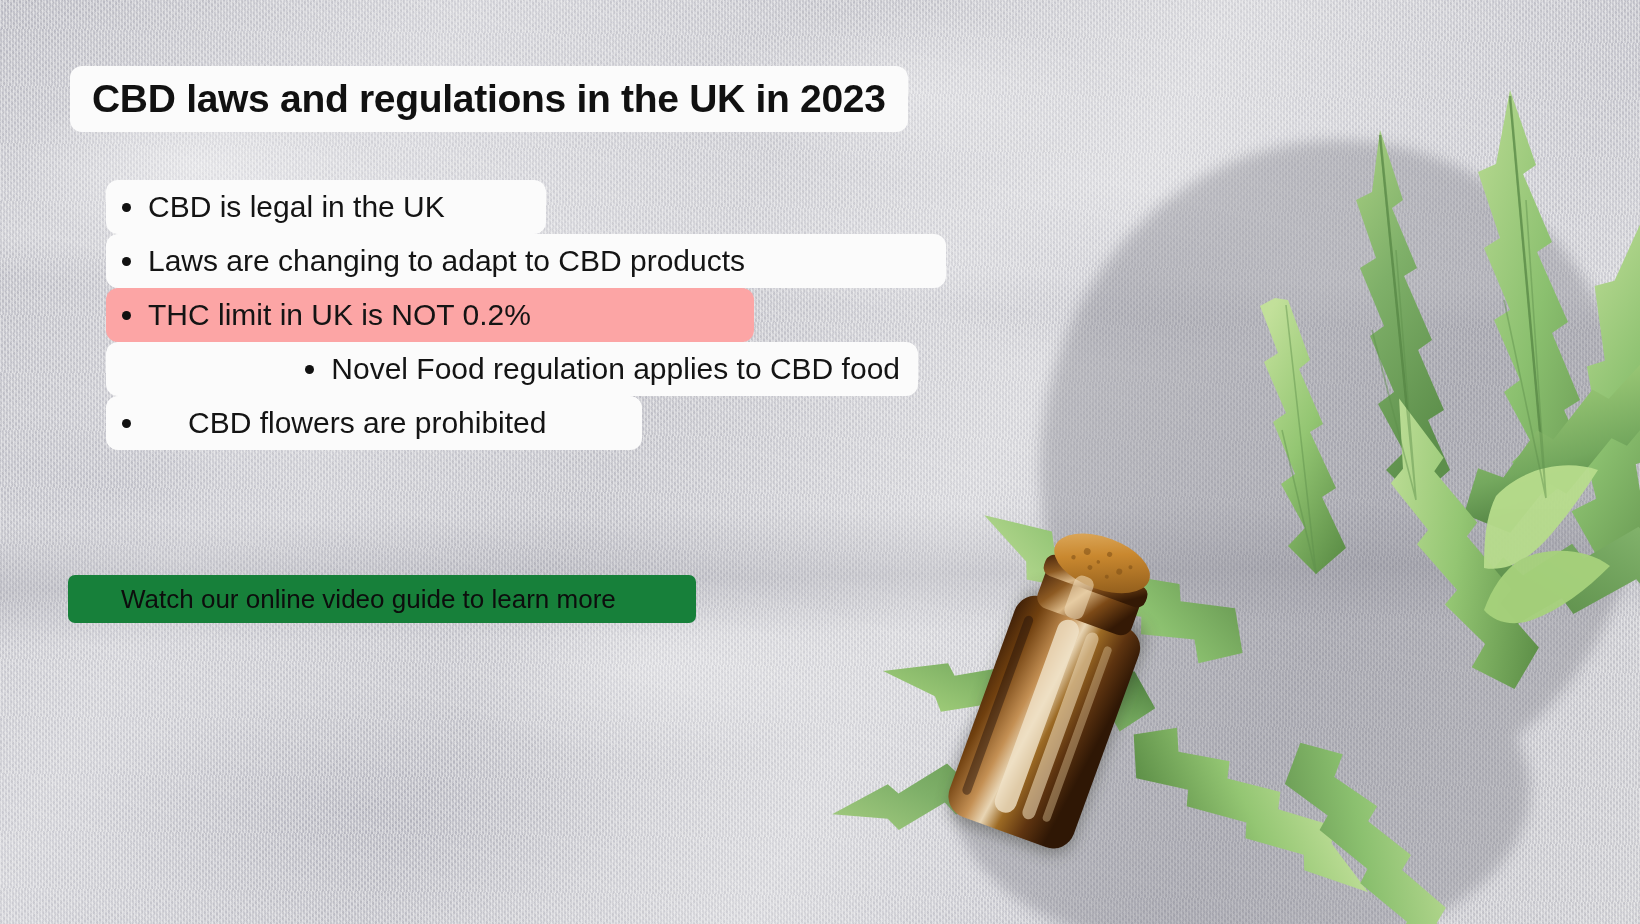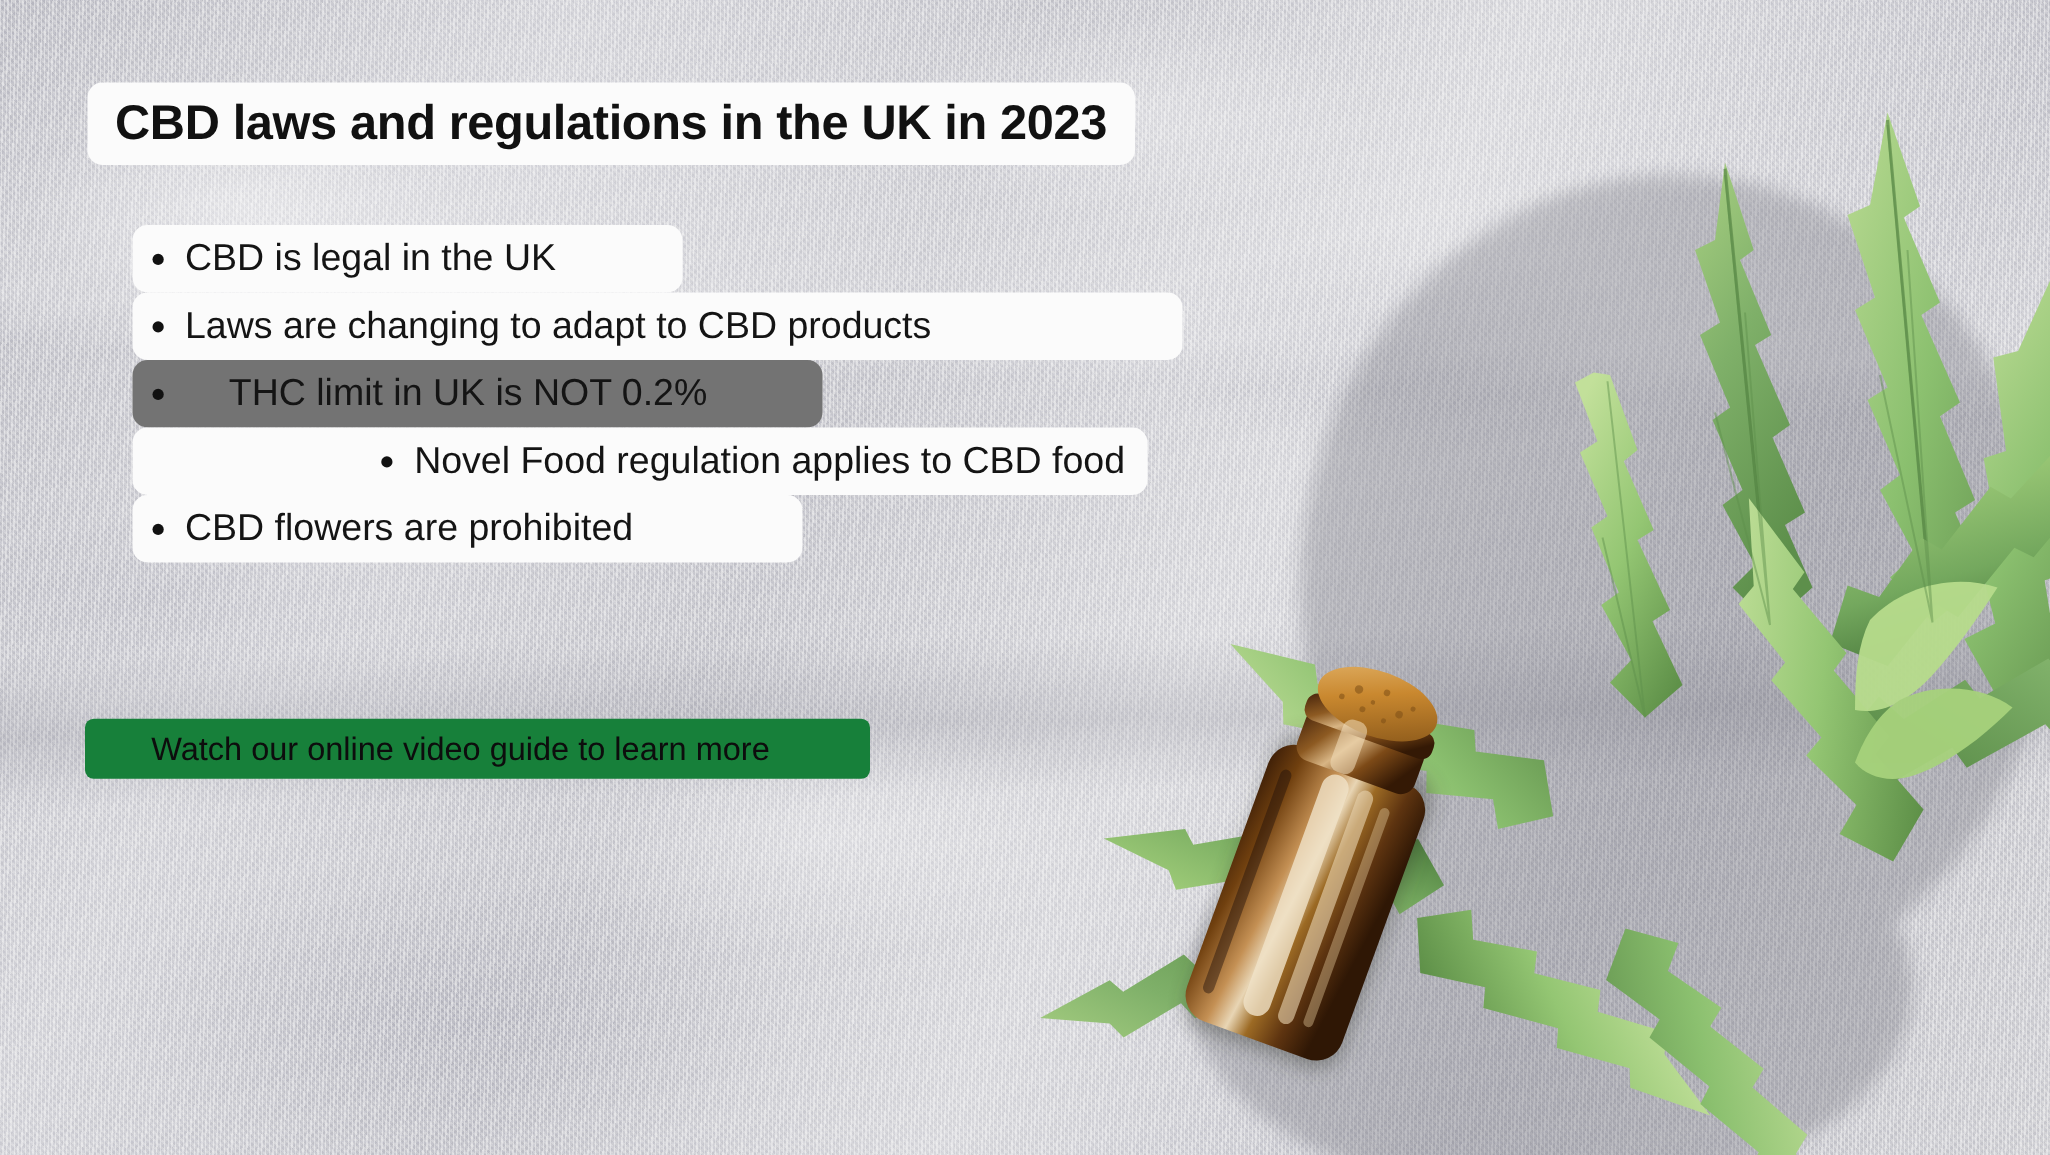--- a/index.html
+++ b/index.html
@@ -336,35 +336,35 @@
 
       <div class="bullet-row">
         <span class="bullet-pill" style="width: 840px; background: rgb(251, 251, 251);">
           <span class="bullet-dot"></span>
           <span class="bullet-text">Laws are changing to adapt to CBD products</span>
         </span>
       </div>
 
 
       <div class="bullet-row">
-        <span class="bullet-pill" style="width: 552px; background: #737373; gap: 35px;">
+        <span class="bullet-pill" style="width: 648px; background: #fca5a5;">
           <span class="bullet-dot"></span>
           <span class="bullet-text">THC limit in UK is NOT 0.2%</span>
         </span>
       </div>
 
       <div class="bullet-row">
         <span class="bullet-pill" style="width: 812px; background: rgb(251, 251, 251); justify-content: flex-end;">
           <span class="bullet-dot"></span>
           <span class="bullet-text">Novel Food regulation applies to CBD food</span>
         </span>
       </div>
 
       <div class="bullet-row">
-        <span class="bullet-pill" style="width: 536px; background: rgb(251, 251, 251);">
+        <span class="bullet-pill" style="width: 536px; background: rgb(251, 251, 251); gap: 40px;">
           <span class="bullet-dot"></span>
           <span class="bullet-text">CBD flowers are prohibited</span>
         </span>
       </div>
 
     </div>
 
     <button class="cta-button" style="background: rgb(23, 128, 58);">
       <span class="cta-text" style="color: rgb(13, 13, 13); margin-left: 35px;">Watch our online video guide to learn more</span>
     </button>

